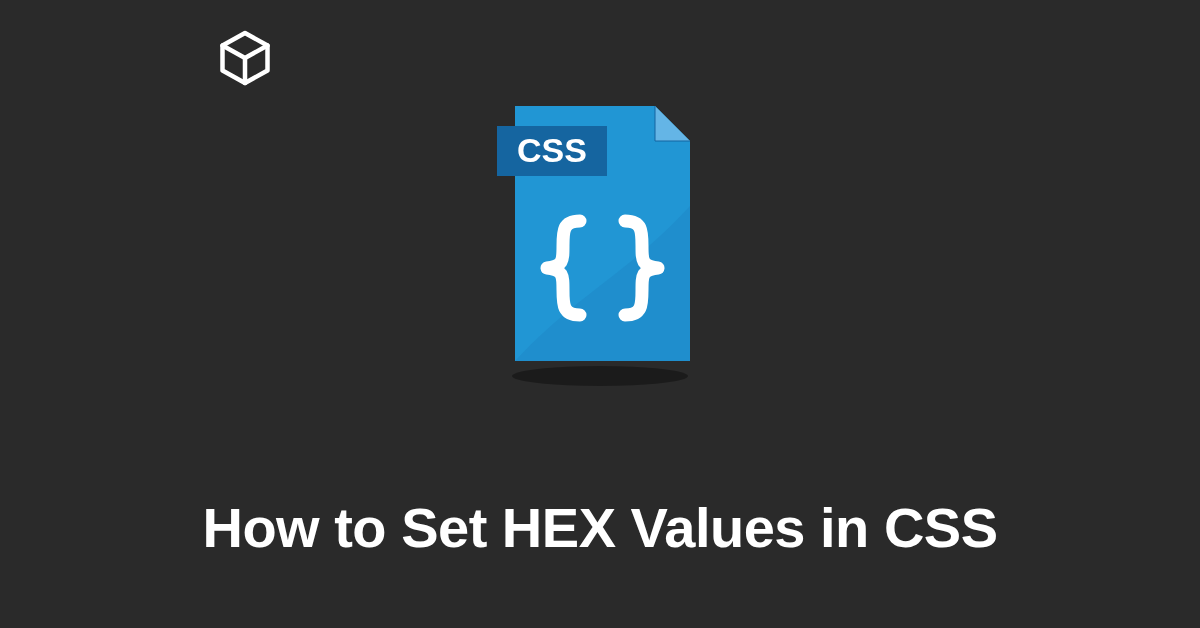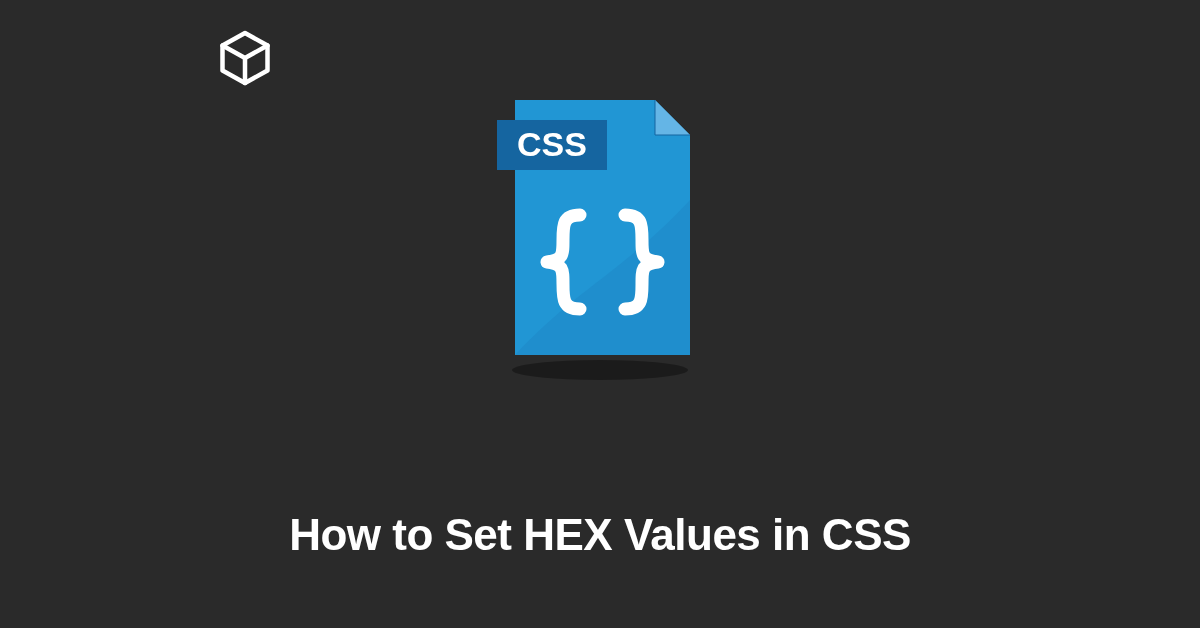--- a/index.html
+++ b/index.html
@@ -11,32 +11,32 @@
     position: relative;
     overflow: hidden;
   }
   .logo {
     position: absolute;
     top: 28px;
     left: 215px;
   }
   .file-icon {
     position: absolute;
-    top: 90px;
+    top: 96px;
     left: 50%;
     transform: translateX(-50%);
   }
   .title {
     position: absolute;
     bottom: 68px;
     left: 0;
     right: 0;
     text-align: center;
     color: #ffffff;
-    font-size: 44px;
+    font-size: 56px;
     font-weight: 800;
     letter-spacing: -0.5px;
   }
 </style>
 </head>
 <body>
 
 <div class="logo">
   <svg width="60" height="60" viewBox="0 0 24 24" fill="none" stroke="#ffffff" stroke-width="1.8" stroke-linejoin="round" stroke-linecap="round">
     <path d="M12 2 L21 7 L21 17 L12 22 L3 17 L3 7 Z"></path>

